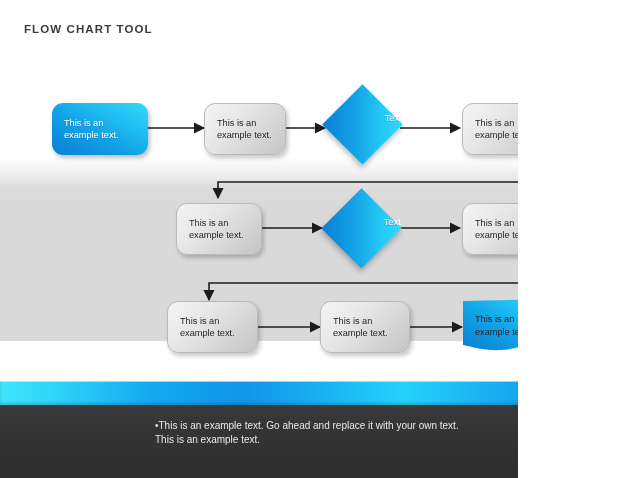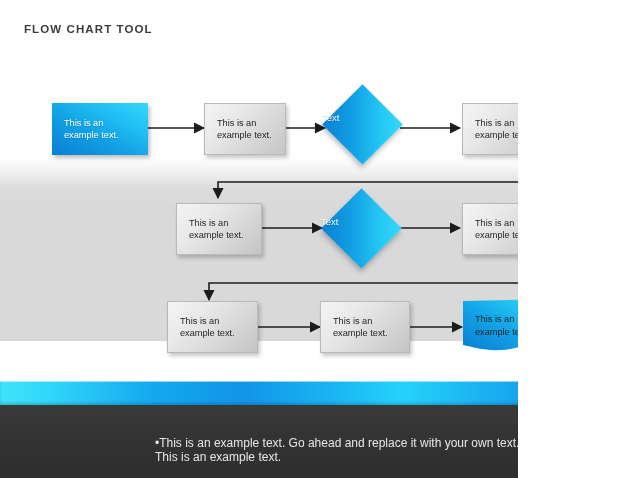--- a/index.html
+++ b/index.html
@@ -66,20 +66,21 @@
     font-weight: bold;
     letter-spacing: 1.1px;
     color: #3b3b3b;
     white-space: nowrap;
   }
 
   
   .node {
     position: absolute;
     box-sizing: border-box;
+    border-radius: 11px;
   }
   .node-rect {
     display: flex;
     align-items: center;
     padding-left: 12px;
   }
   .node-gray {
     background: linear-gradient(135deg, #f4f4f4 0%, #e9e9e9 32%, #d2d2d2 75%, #c4c4c4 100%);
     border: 1px solid #b9b9b9;
     box-shadow: 2px 3px 4px rgba(0,0,0,0.22);
@@ -133,45 +134,45 @@
     transform: rotate(45deg);
     background: linear-gradient(to top right, #0a7fd4 0%, #129fe4 38%, #24c6f5 72%, #36d9fb 100%);
     box-shadow: 2px 3px 5px rgba(0,0,0,0.25);
   }
   .node-diamond .node-label {
     position: absolute;
     left: 0;
     top: 50%;
     width: 100%;
     margin-top: -12px;
-    text-align: left;
+    text-align: right;
     color: #ffffff;
     font-size: 9.5px;
     text-shadow: 0 1px 1px rgba(0,0,0,0.2);
     z-index: 3;
   }
 
   
   #connectors {
     position: absolute;
     left: 0;
     top: 0;
     width: 638px;
     height: 478px;
     pointer-events: none;
   }
 
   
   #footer-text {
     position: absolute;
     left: 155px;
-    top: 436px;
+    top: 419px;
     width: 420px;
     color: #e8e8e8;
-    font-size: 12px;
+    font-size: 10px;
     line-height: 14.2px;
   }
   #footer-text div { white-space: nowrap; }
 </style>
 </head>
 <body>
 
 <div id="slide">
 
   <div class="bg-gradient" style="top:157px;height:50px;"></div>

